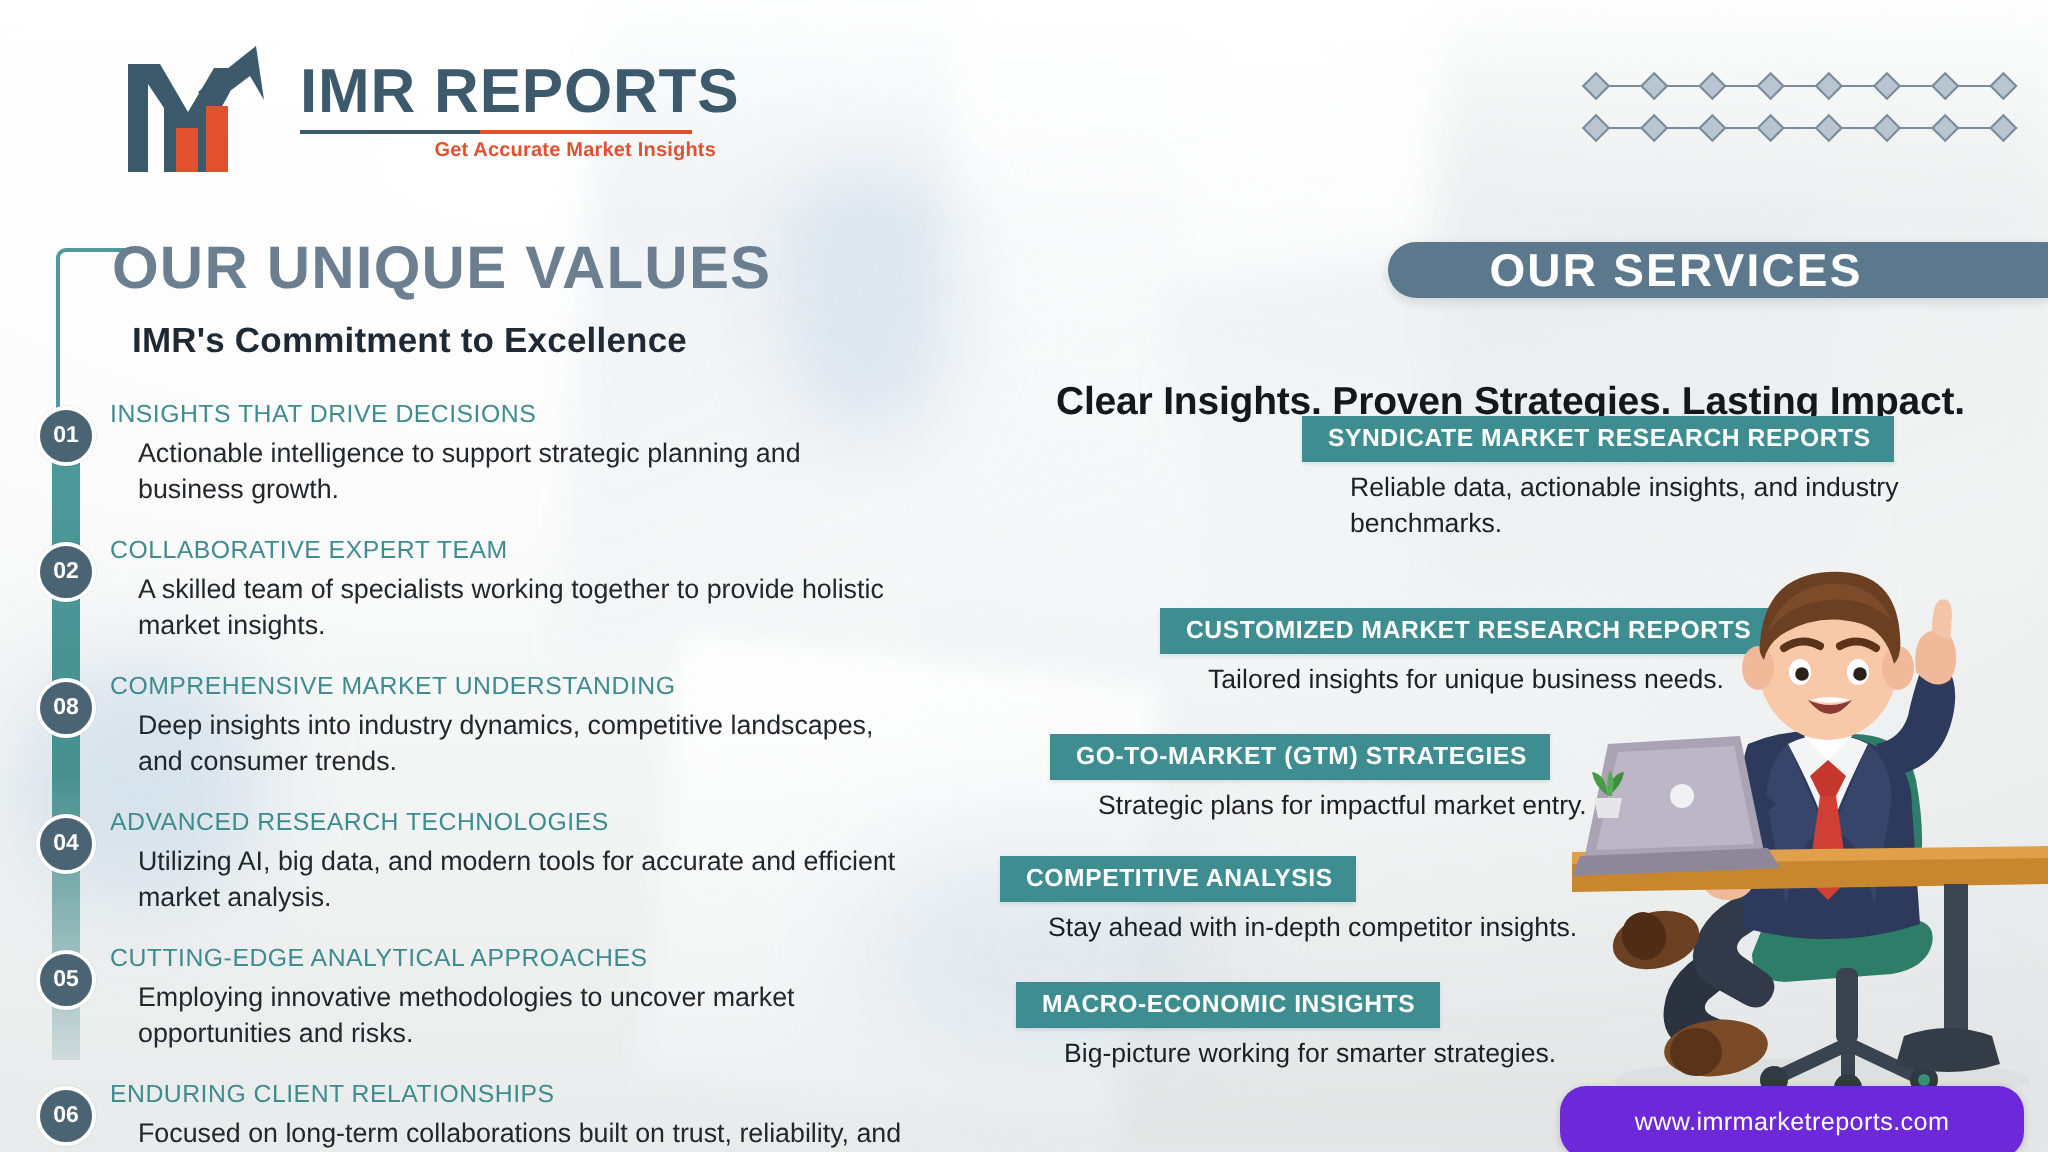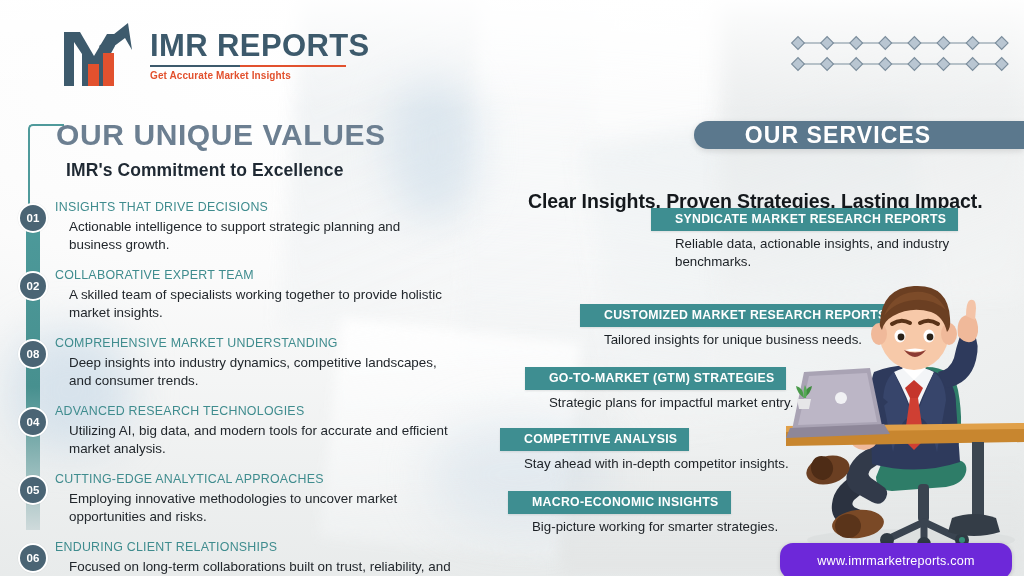--- a/index.html
+++ b/index.html
@@ -59,21 +59,21 @@
     position:absolute; left:560px; bottom:0; width:464px; height:120px;
     background:linear-gradient(180deg,rgba(238,239,239,0),rgba(226,228,228,.75));
     filter:blur(6px);
   }
   .bg-topfade {
     position:absolute; left:0; top:0; width:1024px; height:110px;
     background:linear-gradient(180deg,rgba(255,255,255,.92),rgba(255,255,255,0));
   }
 
   
-  .logo { position:absolute; left:58px; top:14px; width:252px; height:84px; }
+  .logo { position:absolute; left:58px; top:14px; width:252px; height:84px;text-align:right; }
   .logo-mark { position:absolute; left:0; top:6px; width:84px; height:70px; }
   .logo-text { position:absolute; left:92px; top:16px; width:208px; }
   .logo-title {
     font-size:31px; font-weight:bold; color:#3d5a6c;
     letter-spacing:.4px; line-height:1; white-space:nowrap;
   }
   .logo-rule { margin-top:4px; height:1.6px; width:196px;
     background:linear-gradient(90deg,#3d5a6c 0%,#3d5a6c 46%,#e2512e 46%,#e2512e 100%); }
   .logo-tag {
     margin-top:3px; font-size:10px; font-weight:bold;
@@ -139,21 +139,21 @@
     position:absolute; left:528px; top:190px;
     font-size:19.5px; font-weight:bold; color:#14181c;
     letter-spacing:-.1px; white-space:nowrap;
   }
 
   .svc-list { position:absolute; left:0; top:208px; width:1024px; }
   .svc { position:absolute; }
   .svc-bar {
     background:#3e8e91; color:#ffffff;
     font-size:12.3px; font-weight:bold; letter-spacing:.3px;
-    padding:4px 12px 5px 24px; display:inline-block; white-space:nowrap;
+    padding:4px 12px 5px 13px; display:inline-block; white-space:nowrap;
     box-shadow:0 1px 2px rgba(0,0,0,.10);
   }
   .svc-desc {
     font-size:13.3px; color:#1b2025; line-height:1.32;
     margin-top:4px; padding-left:24px; max-width:300px;
   }
 
   
   .person { position:absolute; left:786px; top:276px; width:238px; height:278px; }
 

